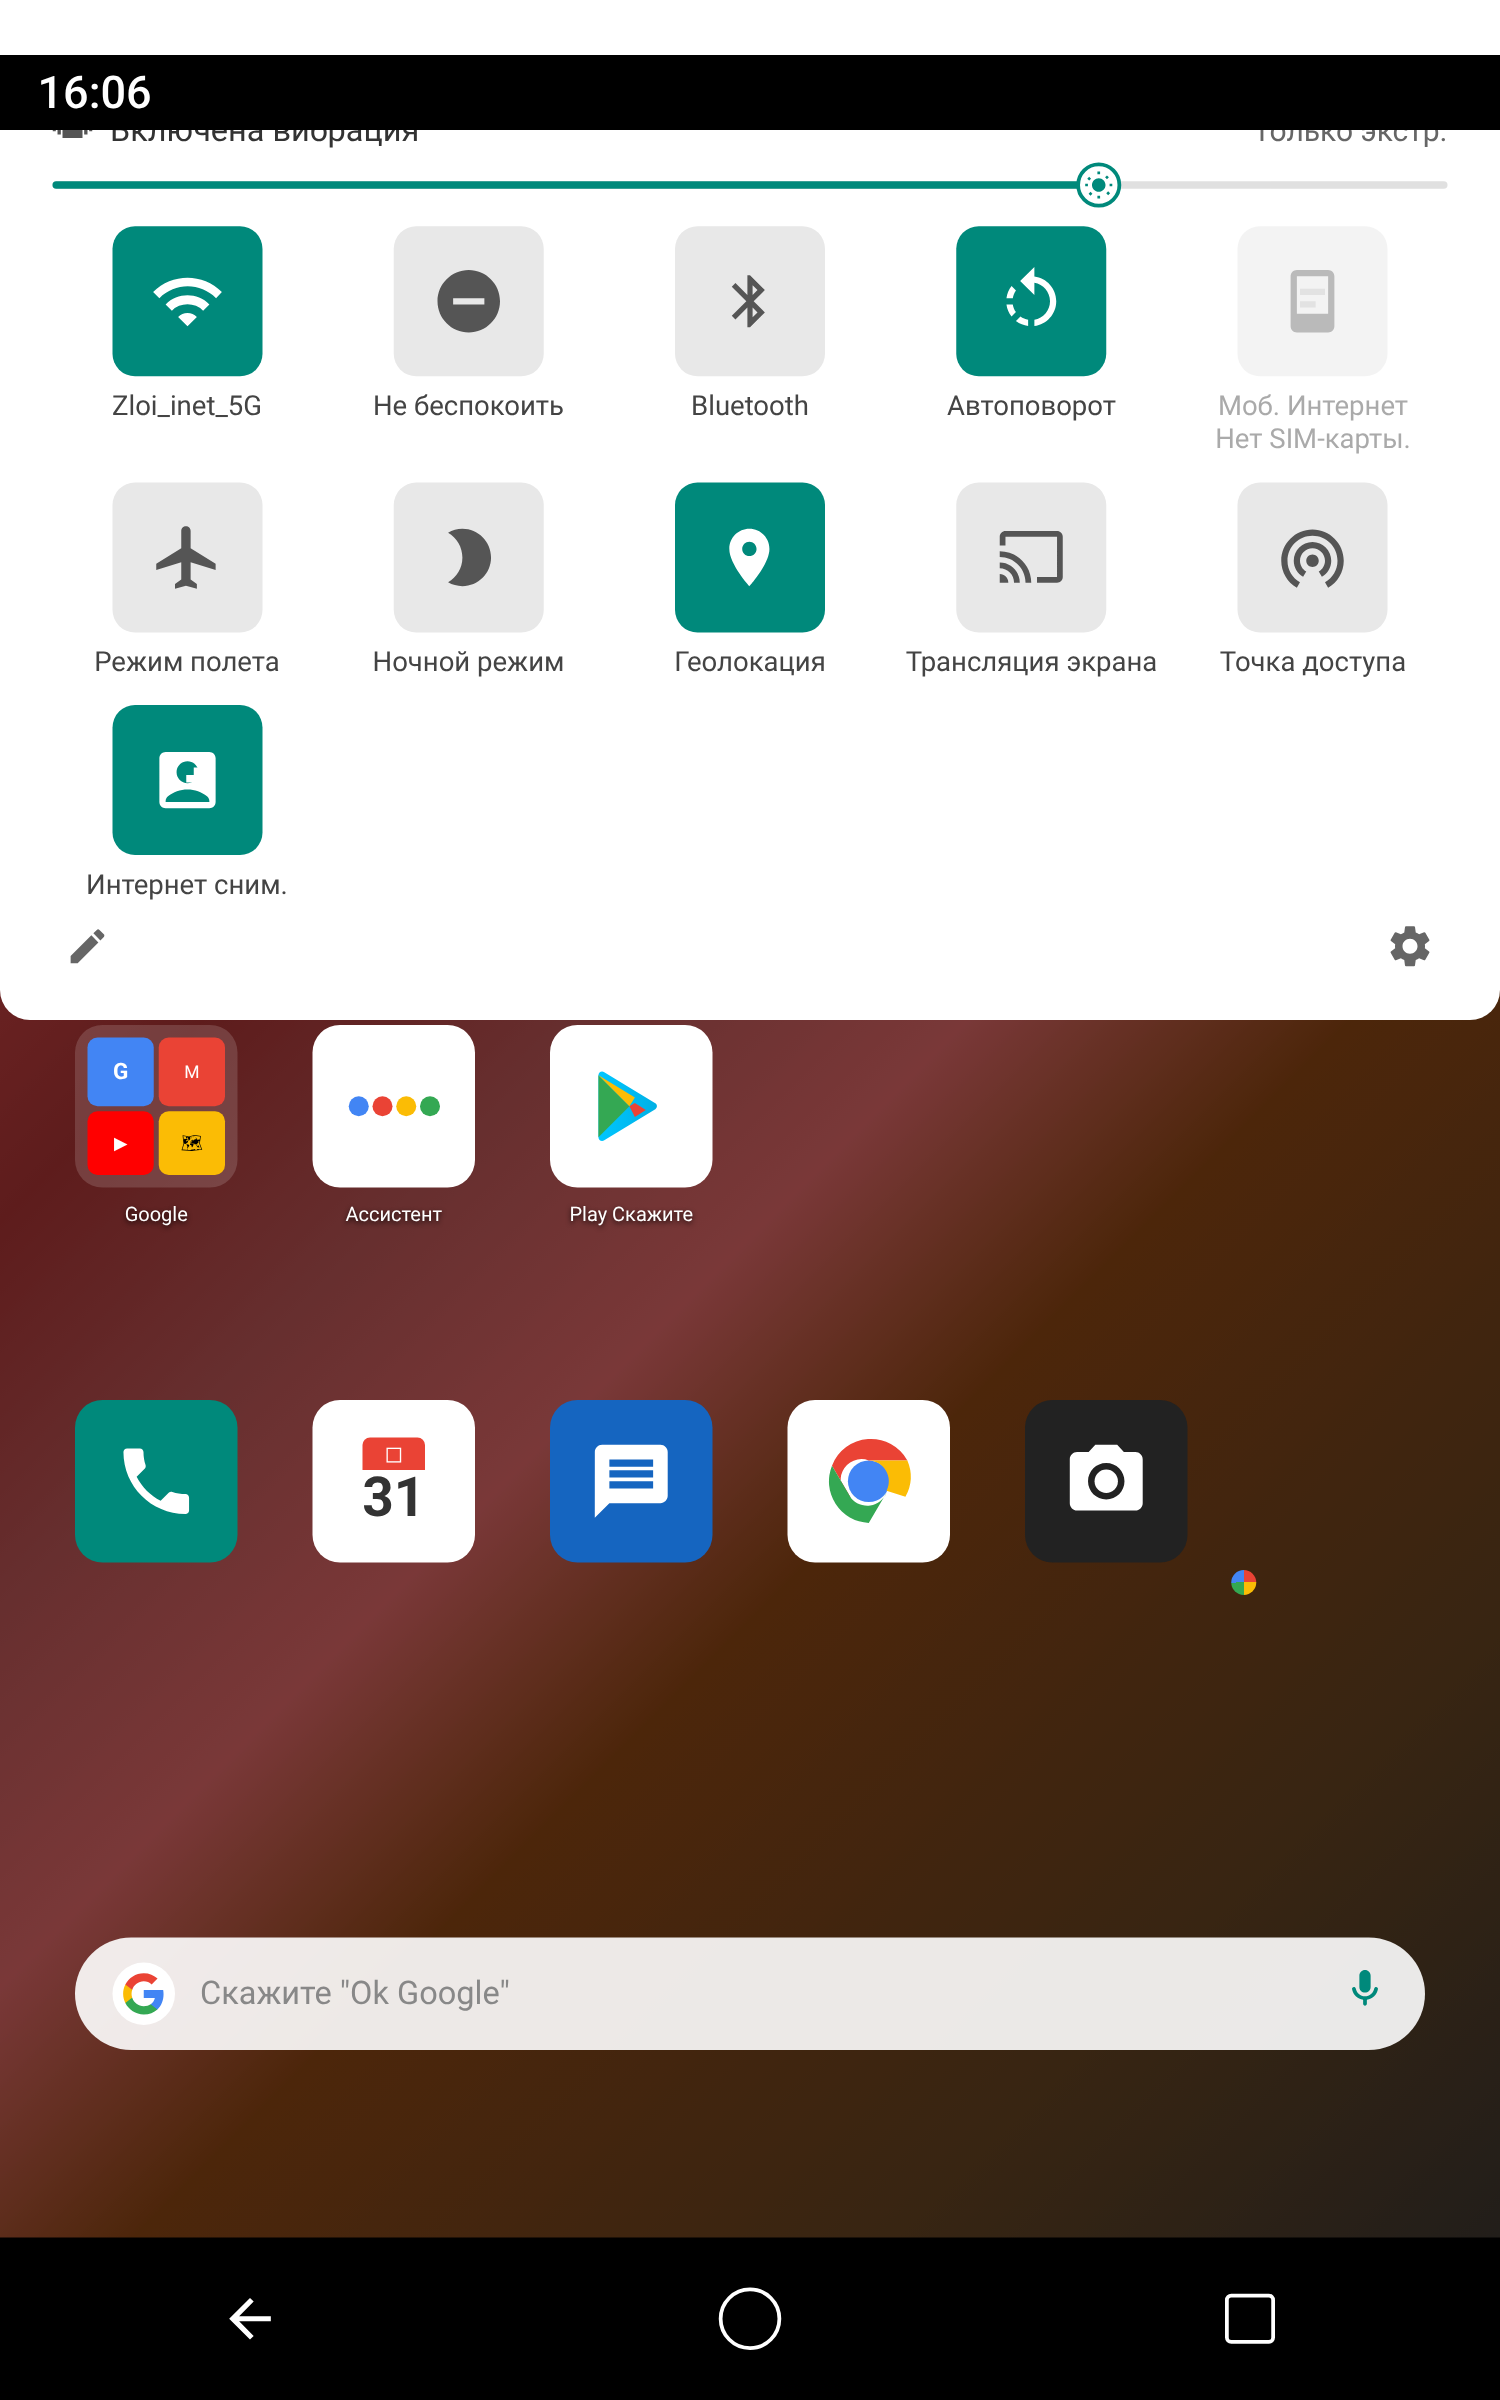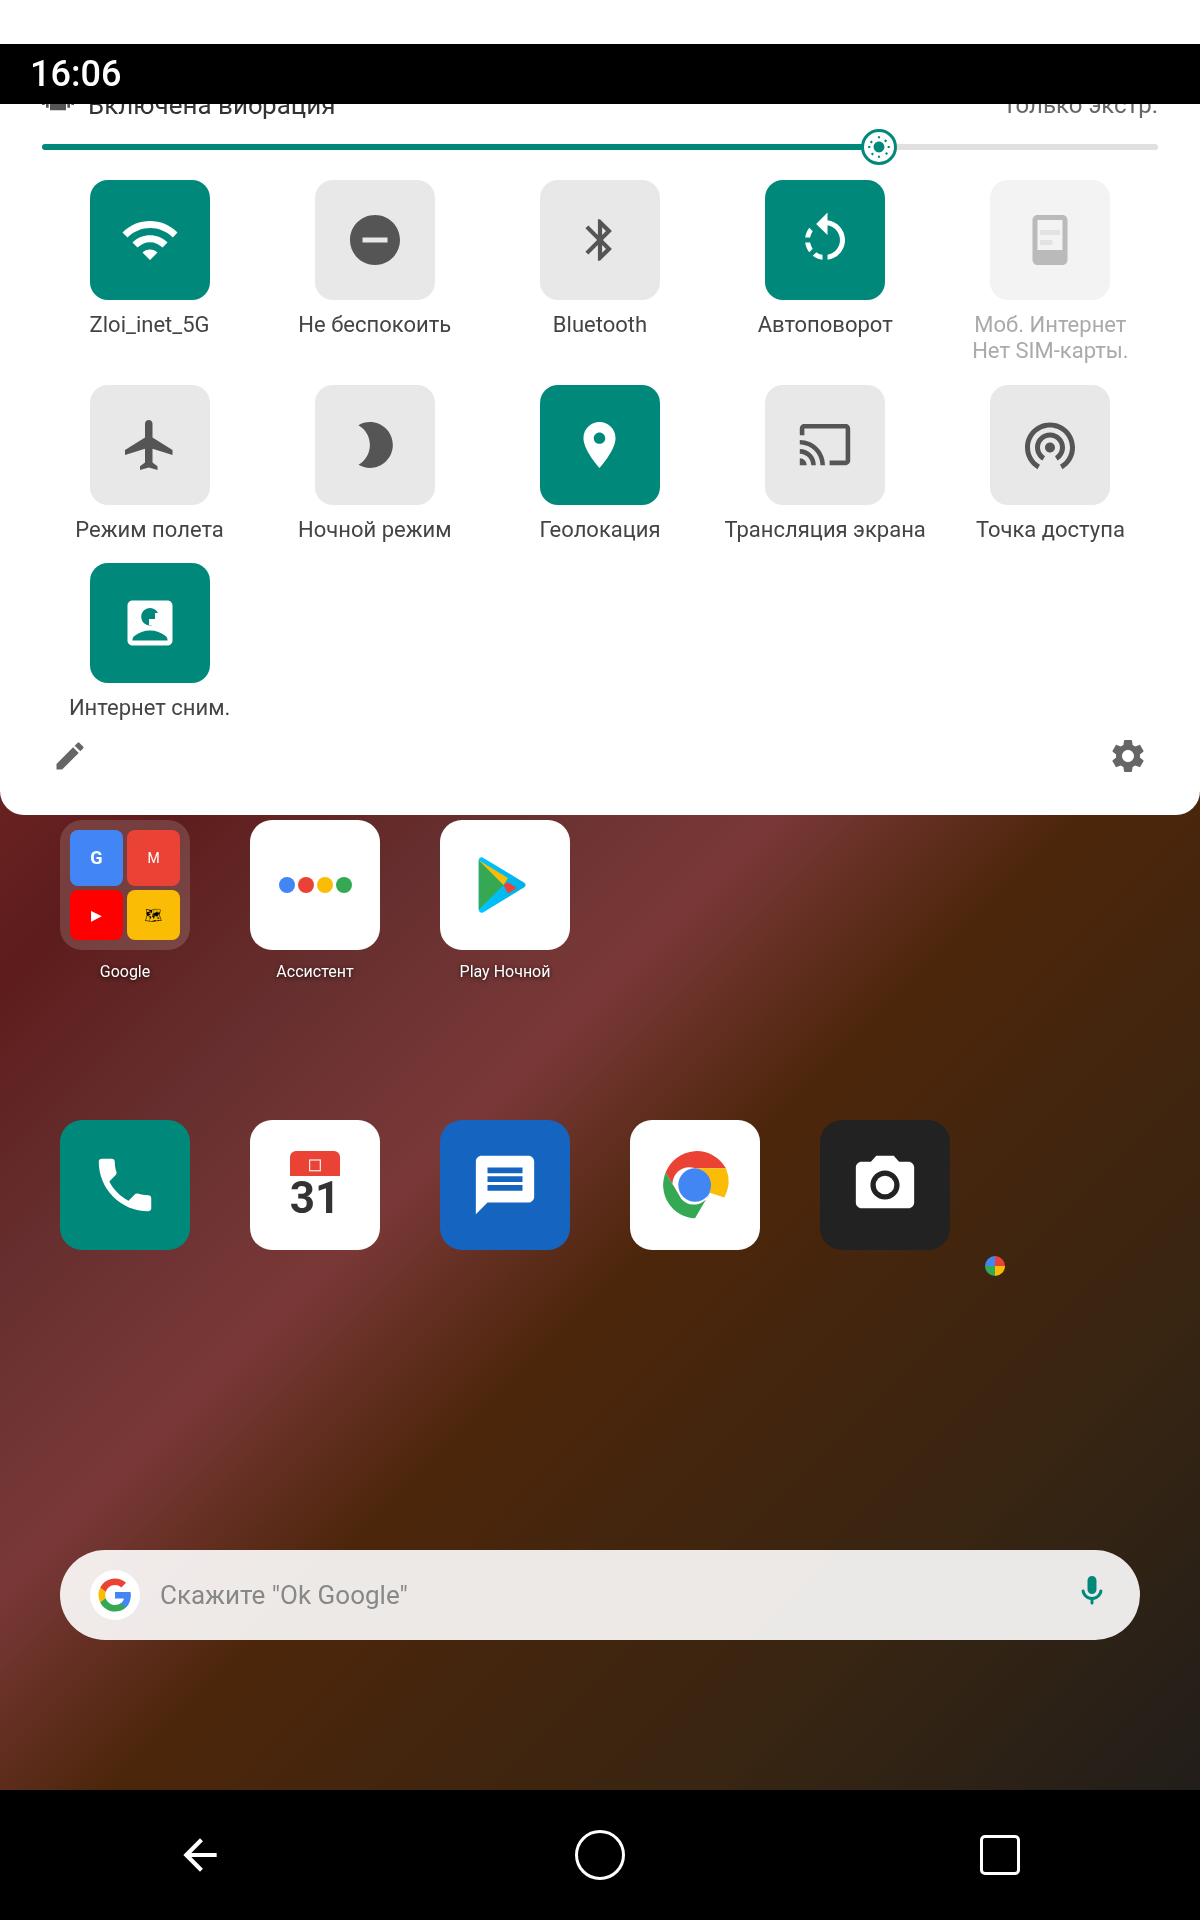--- a/index.html
+++ b/index.html
@@ -482,21 +482,21 @@
               <stop offset="100%" stop-color="#00B0E5"></stop>
             </linearGradient>
           </defs>
           <path d="M3 20.5v-17c0-.83.94-1.3 1.6-.8l14 8.5c.6.36.6 1.24 0 1.6l-14 8.5c-.66.5-1.6.03-1.6-.8z" fill="url(#ps1)"></path>
           <path d="M3 3.5l8.5 8.5L3 20.5V3.5z" fill="#34A853"></path>
           <path d="M11.5 12L3 3.5l10 6.08L11.5 12z" fill="#FBBC05"></path>
           <path d="M11.5 12l1.5-.92 3 1.92-3 1.92L11.5 12z" fill="#EA4335"></path>
           <path d="M13 11.08L3 3.5l8.5 8.5-.5.42-8-8.42v14.58l8-8.42.5.42L3 20.5l10-6.08L11.5 12l1.5-.92z" opacity="0"></path>
         </svg>
       </div>
-      <span class="app-icon-label">Play Ночной</span>
+      <span class="app-icon-label">Play Скажите</span>
     </div>
   </div>
 
   <div class="app-row app-row-2">
 
     <div class="app-icon">
       <div class="app-icon-img" style="background:#00897b;">
         <svg width="70" height="70" viewBox="0 0 24 24" fill="white">
           <path d="M6.62 10.79c1.44 2.83 3.76 5.14 6.59 6.59l2.2-2.2c.27-.27.67-.36 1.02-.24 1.12.37 2.33.57 3.57.57.55 0 1 .45 1 1V20c0 .55-.45 1-1 1-9.39 0-17-7.61-17-17 0-.55.45-1 1-1h3.5c.55 0 1 .45 1 1 0 1.25.2 2.45.57 3.57.11.35.03.74-.25 1.02l-2.2 2.2z"></path>
         </svg>

